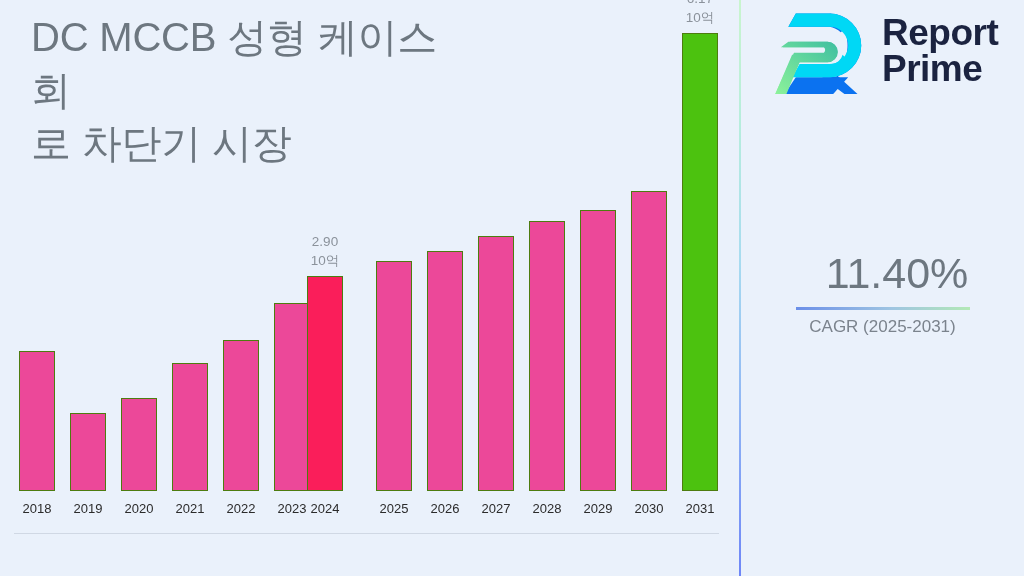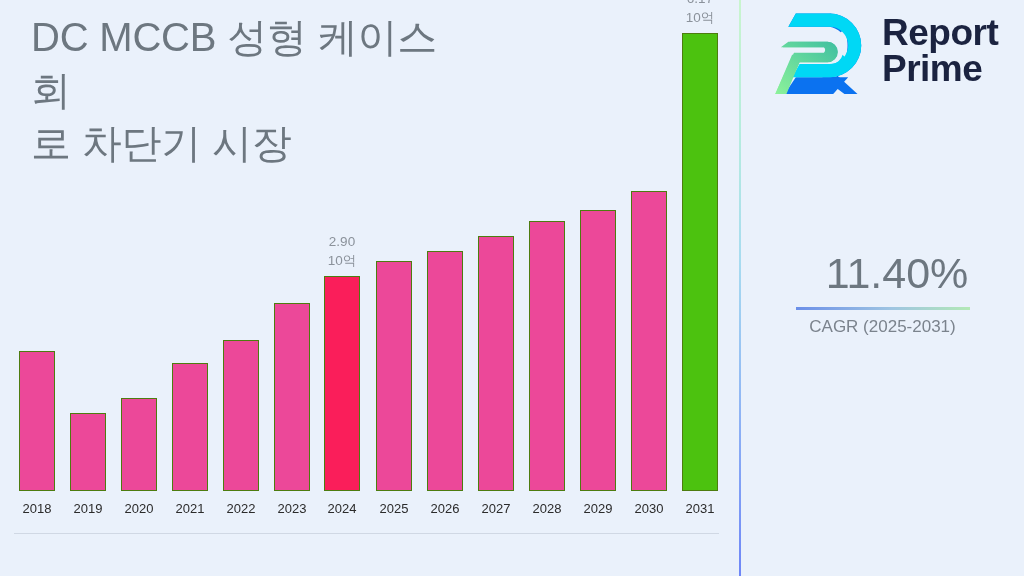--- a/index.html
+++ b/index.html
@@ -129,21 +129,21 @@
         <div class="bar-group" style="left: 223px;">
           <div class="bar blue" title="2022: 2.04" style="height: 151px;">
             <div class="bar-xlabel">2022</div>
           </div>
         </div>
         <div class="bar-group" style="left: 274px;">
           <div class="bar blue" title="2023: 2.53" style="height: 188px;">
             <div class="bar-xlabel">2023</div>
           </div>
         </div>
-        <div class="bar-group" style="left: 324px;">
+        <div class="bar-group" style="left: 307px;">
           <div class="bar pink" title="2024: 2.9" style="height: 215px;">
             <div class="bar-value">2.90
 10억</div>
             <div class="bar-xlabel">2024</div>
           </div>
         </div>
         <div class="bar-group" style="left: 376px;">
           <div class="bar blue" title="2025: 3.1" style="height: 230px;">
             <div class="bar-xlabel">2025</div>
           </div>

